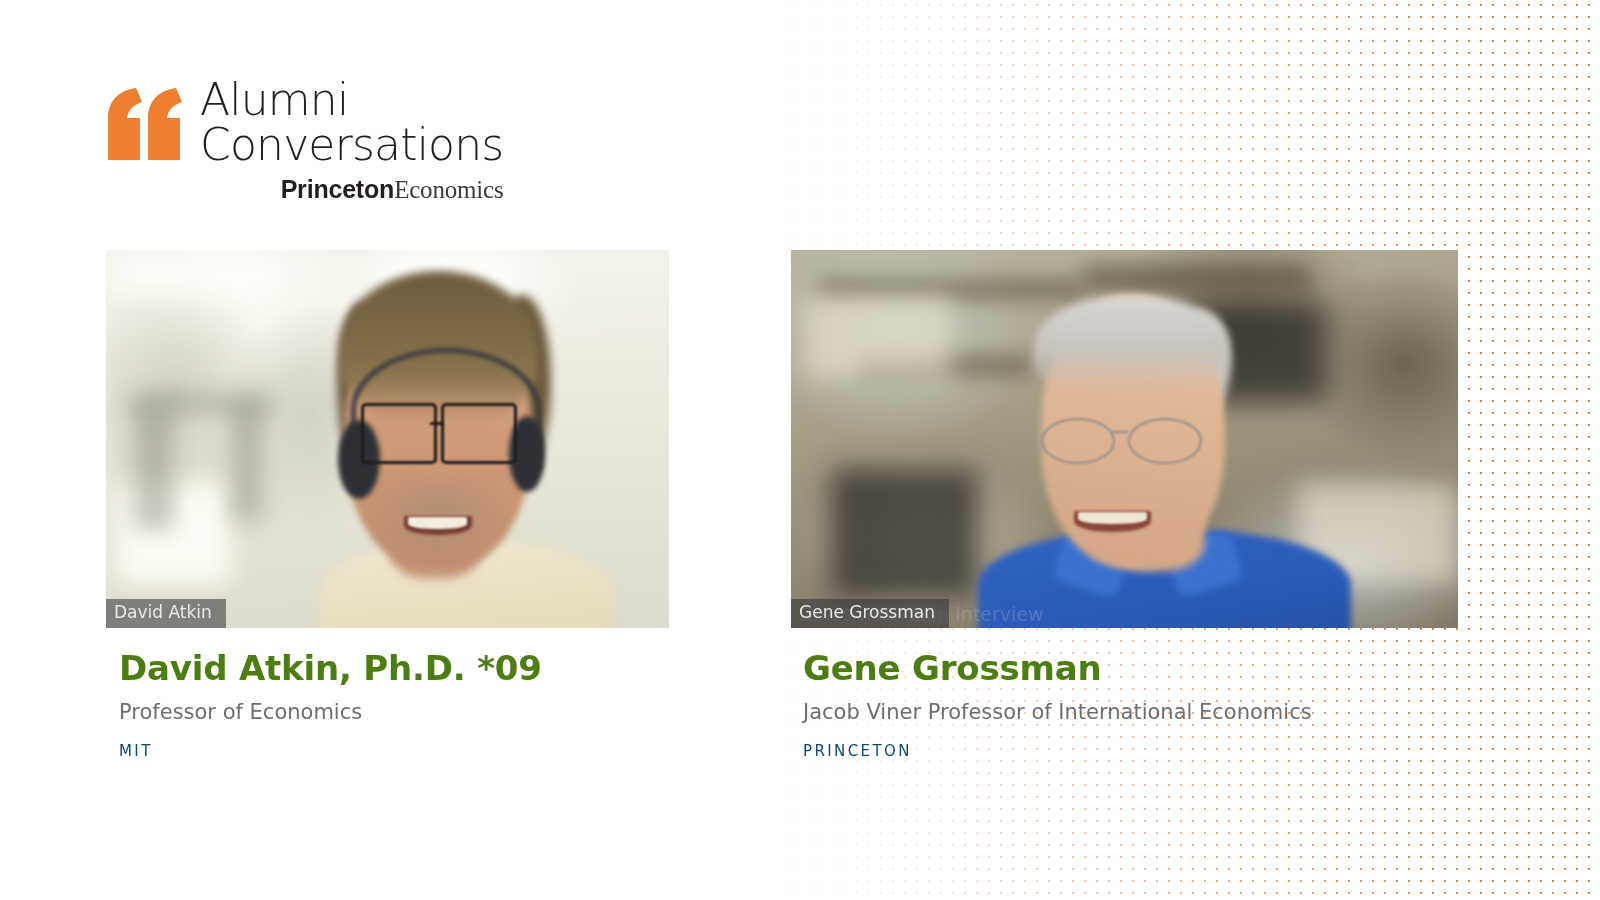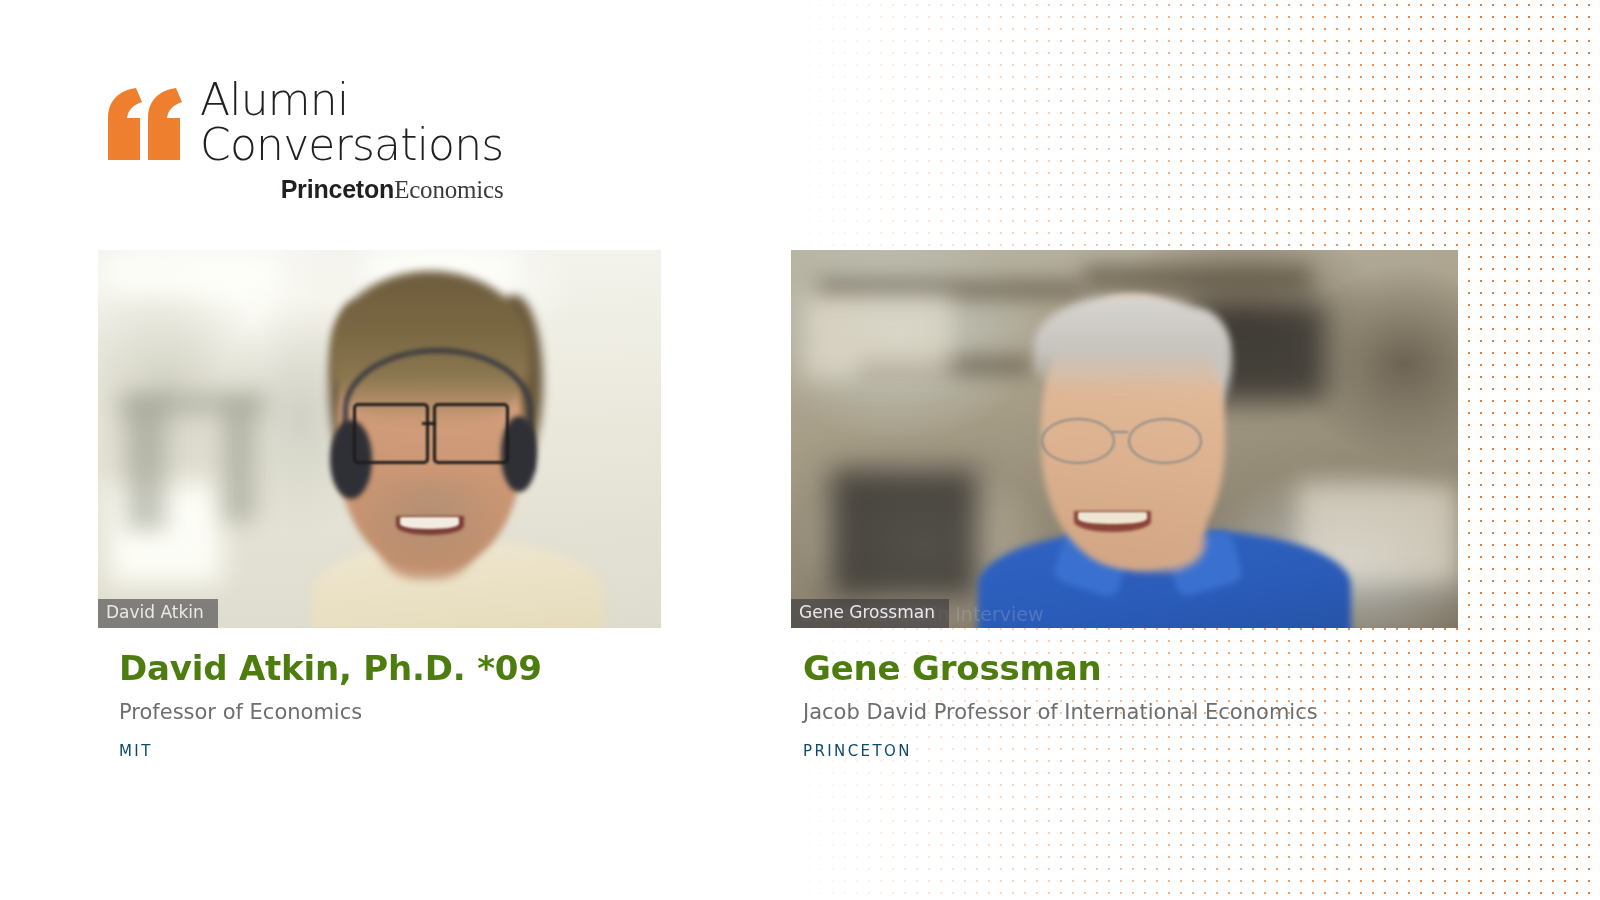--- a/index.html
+++ b/index.html
@@ -88,21 +88,21 @@
   .logo-sub .reg  { font-weight: 400; color: #3b3b3b; font-family: Liberation Serif, serif; }
 
   
   .tile {
     position: absolute;
     top: 250px;
     height: 378px;
     overflow: hidden;
     background: #cfcfcf;
   }
-  #tile-left  { left: 98px; width: 563px; }
+  #tile-left  { left: 106px; width: 563px; }
   #tile-right { left: 791px; width: 667px; }
 
   .vid-bg { position: absolute; inset: 0; }
 
   
   .bg-room {
     background:
       radial-gradient(ellipse 150px 200px at 12% 38%, rgba(205,205,190,0.85), rgba(205,205,190,0) 70%),
       radial-gradient(ellipse 120px 170px at 36% 44%, rgba(198,200,188,0.7), rgba(198,200,188,0) 70%),
       radial-gradient(ellipse 200px 120px at 20% 12%, rgba(255,255,250,1), rgba(255,255,250,0) 75%),
@@ -487,17 +487,17 @@
   </div>
 
   <div class="speaker" id="speaker-left">
     <p class="sp-name">David Atkin, Ph.D. *09</p>
     <p class="sp-title">Professor of Economics</p>
     <p class="sp-org">MIT</p>
   </div>
 
   <div class="speaker" id="speaker-right">
     <p class="sp-name">Gene Grossman</p>
-    <p class="sp-title">Jacob David Professor of International Economics</p>
+    <p class="sp-title">Jacob Viner Professor of International Economics</p>
     <p class="sp-org">PRINCETON</p>
   </div>
 
 </div>
 
 </body></html>

